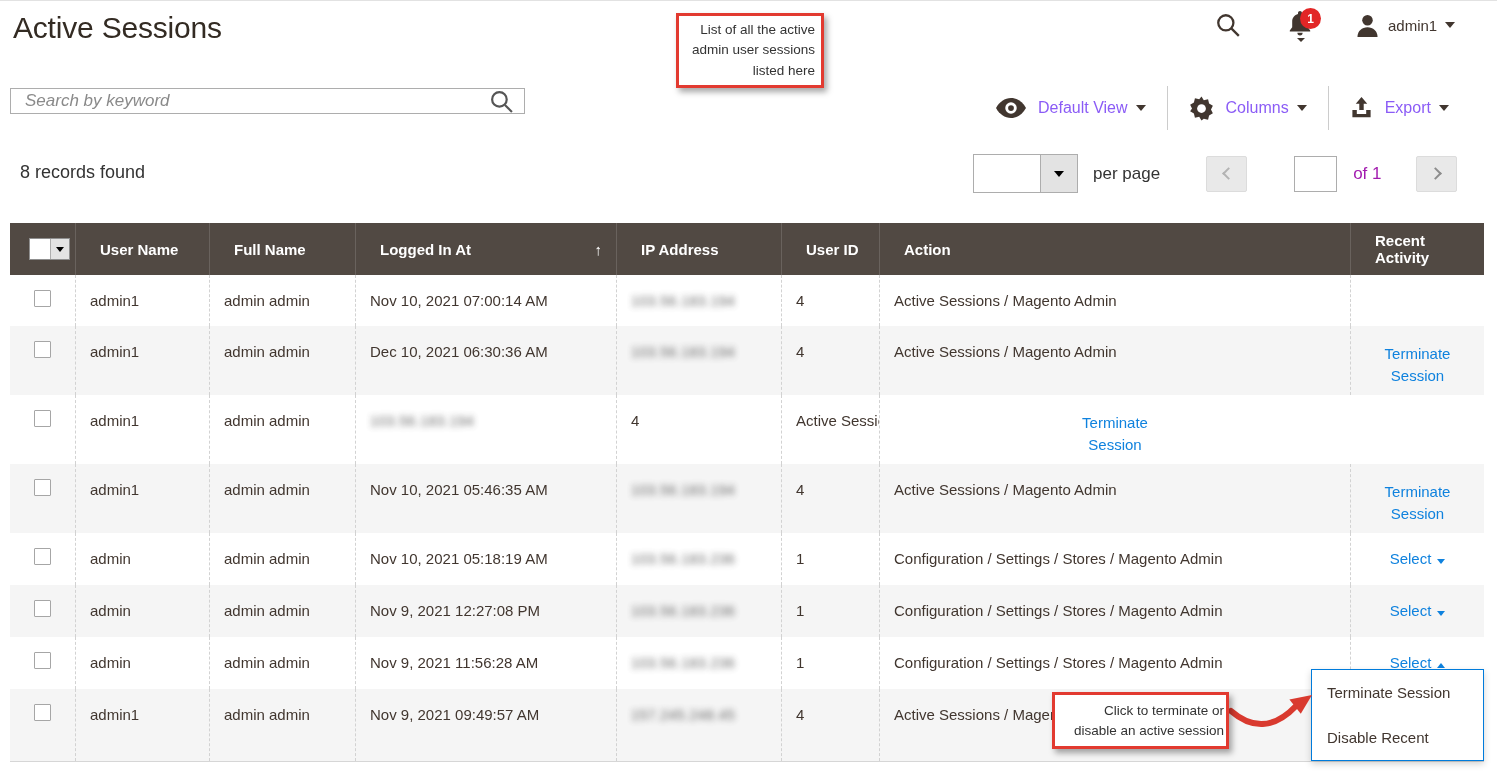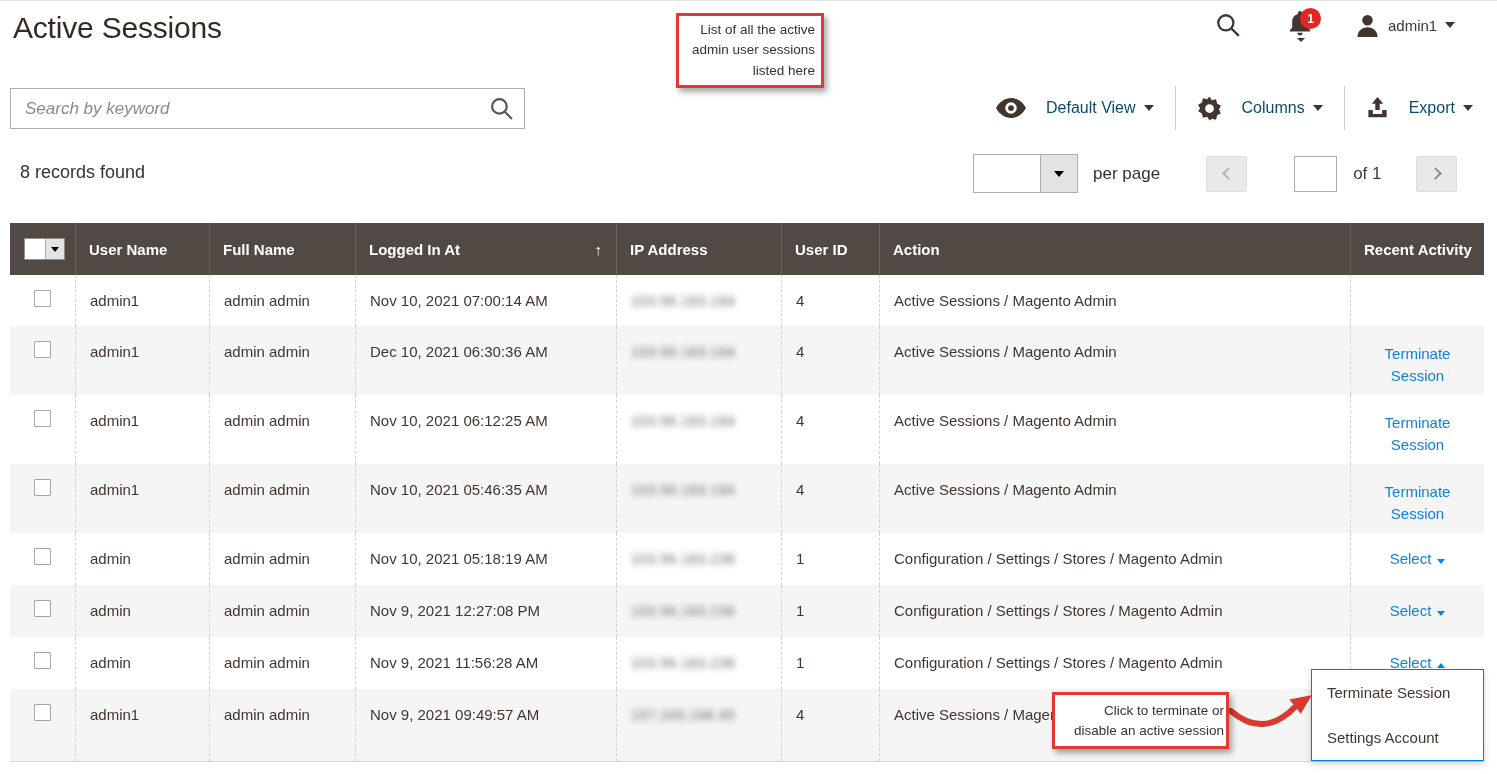--- a/index.html
+++ b/index.html
@@ -33,60 +33,60 @@
 
   
   .callout { position:absolute; background:#fff; border:3px solid #e23a30; color:#333;
              text-align:right; font-size:13.5px; line-height:1.5;
              box-shadow:3px 4px 6px rgba(0,0,0,.35); z-index:7; }
   .callout-1 { left:676px; top:12px; width:148px; padding:4px 6px; }
   .callout-2 { left:1052px; top:691px; width:177px; padding:6px 2px; line-height:1.45; }
   .anno-arrow { position:absolute; left:1226px; top:686px; z-index:6; }
 
   
-  .kw-search { position:absolute; left:10px; top:87px; width:515px; height:41px;
+  .kw-search { position:absolute; left:10px; top:87px; width:515px; height:26px;
                border:1px solid #adadad; display:flex; align-items:center; background:#fff; }
   .kw-search input { flex:1; border:none; outline:none; height:100%; padding:0 0 0 14px; font-size:17px;
                      font-family:"Liberation Sans", sans-serif; color:#333; background:transparent; }
   .kw-search input::placeholder { font-style:italic; color:#8a8a8a; }
   .kw-btn { width:46px; height:100%; display:flex; align-items:center; justify-content:center;
             background:transparent; border:none; cursor:pointer; }
 
   
   .grid-toolbar { position:absolute; left:975px; top:85px; height:44px; display:flex; align-items:center; }
   .tool { display:flex; align-items:center; cursor:pointer; padding:0 21px; }
-  .tool .tlabel { font-size:16px; color:#0c4a6e; margin-left:20px; }
+  .tool .tlabel { font-size:16px; color:#8b5cf6; margin-left:12px; }
   .tool-sep { width:1px; height:44px; background:#ccc; }
 
   
   .records { position:absolute; left:20px; top:161px; font-size:18px; color:#333; }
   .pager { position:absolute; left:973px; top:153px; display:flex; align-items:center; }
   .pp-select { width:105px; height:39px; border:1px solid #adadad; background:#fff; display:flex; cursor:pointer; }
   .pp-select .pp-val { flex:1; }
   .pp-select .pp-arrow { width:37px; border-left:1px solid #adadad; background:#e3e3e3;
                          display:flex; align-items:center; justify-content:center; }
   .pp-arrow i { width:0; height:0; border-left:5px solid transparent; border-right:5px solid transparent; border-top:6px solid #000; }
   .pp-label { font-size:17px; color:#333; margin-left:15px; }
   .pg-btn { width:41px; height:36px; background:#e9e9e9; border:1px solid #dcdcdc; border-radius:2px;
             display:flex; align-items:center; justify-content:center; cursor:pointer; }
   .pg-btn.prev { margin-left:46px; }
   .pg-btn.next { margin-left:35px; }
   .chev { width:9px; height:9px; border-left:2px solid #b3b3b3; border-bottom:2px solid #b3b3b3; }
   .chev.left { transform:rotate(45deg); margin-left:3px; }
   .chev.right { transform:rotate(-135deg); border-color:#8d8d8d; margin-right:3px; }
   .pg-input { width:43px; height:36px; border:1px solid #adadad; margin-left:47px; text-align:center;
               font-size:16px; font-family:"Liberation Sans", sans-serif; }
-  .pg-of { font-size:17px; color:#404040; margin-left:16px; }
+  .pg-of { font-size:17px; color:#a21caf; margin-left:16px; }
 
   
   .dtable { position:absolute; left:10px; top:222px; width:1474px; border-bottom:1px solid #d6d6d6; }
   .trow { display:grid; grid-template-columns:65px 134px 146px 261px 165px 98px 471px 134px; }
   .thead { background:#514943; height:52px; }
   .thead .cell { color:#fff; font-weight:bold; font-size:15px; display:flex; align-items:center;
-                 padding:0 10px 0 13px; border-left:1px solid rgba(255,255,255,.14); }
+                 padding:0 10px 0 24px; border-left:1px solid rgba(255,255,255,.14); }
   .thead .cell:first-child { border-left:none; justify-content:center; }
   .thead .sortwrap { justify-content:space-between; }
   .sort-asc { font-size:15px; color:#fff; font-weight:400; margin-right:4px; }
   .hdr-check { display:flex; height:22px; border:1px solid #8f8f8f; cursor:pointer; }
   .hdr-check .box { width:20px; background:#fff; }
   .hdr-check .arr { width:19px; background:#e3e3e3; border-left:1px solid #adadad;
                     display:flex; align-items:center; justify-content:center; }
   .hdr-check .arr i { width:0; height:0; border-left:4px solid transparent; border-right:4px solid transparent; border-top:5px solid #000; }
 
   .trow.body { background:#fff; }
@@ -247,21 +247,20 @@
     <div class="cell">Active Sessions / Magento Admin</div>
     <div class="cell action"><a class="glink term">Terminate Session</a></div>
   </div>
 
   <div class="trow body h69">
     <div class="cell">
         <div class="cb"></div>
       </div>
     <div class="cell">admin1</div>
     <div class="cell">admin admin</div>
-    <div class="cell">Nov 10, 2021 06:12:25 AM</div>
     <div class="cell"><span class="blur">103.56.183.194</span></div>
     <div class="cell">4</div>
     <div class="cell">Active Sessions / Magento Admin</div>
     <div class="cell action"><a class="glink term">Terminate Session</a></div>
   </div>
 
   <div class="trow body alt h69">
     <div class="cell">
         <div class="cb"></div>
       </div>
@@ -328,21 +327,21 @@
     <div class="cell">Nov 9, 2021 09:49:57 AM</div>
     <div class="cell"><span class="blur">157.245.248.45</span></div>
     <div class="cell">4</div>
     <div class="cell">Active Sessions / Magento Admin</div>
     <div class="cell action"></div>
   </div>
 </div>
 
 <div class="action-menu">
   <div class="mi">Terminate Session</div>
-  <div class="mi">Settings Account</div>
+  <div class="mi">Disable Recent</div>
 </div>
 
 <div class="callout callout-2">
   <span style="display:block">Click to terminate or</span>
   <span style="display:block">disable an active session</span>
 </div>
 <svg class="anno-arrow" width="90" height="48" viewBox="0 0 90 48">
   <path d="M5 24 C 28 44, 50 40, 70 19" fill="none" stroke="#d93a2f" stroke-width="6" stroke-linecap="round"></path>
   <polygon points="86,8 74.8,26.8 63.4,12.5" fill="#d93a2f"></polygon>
 </svg>

